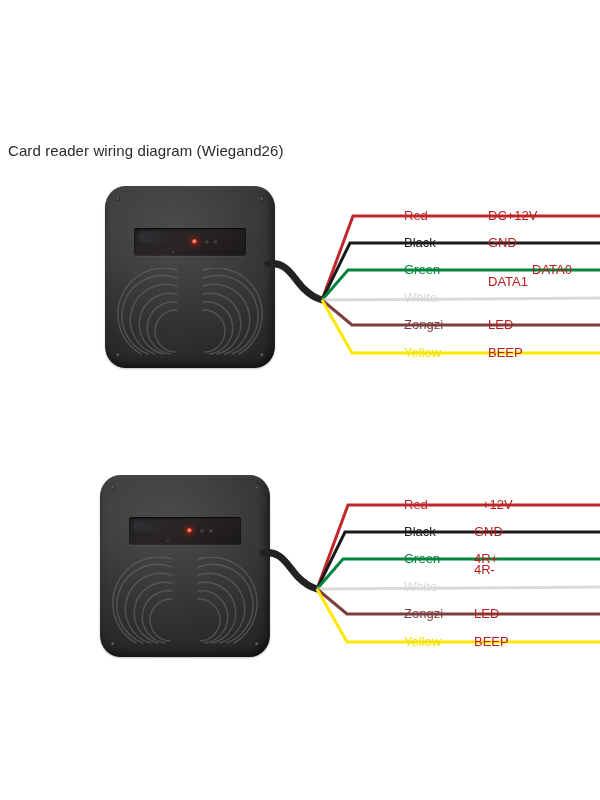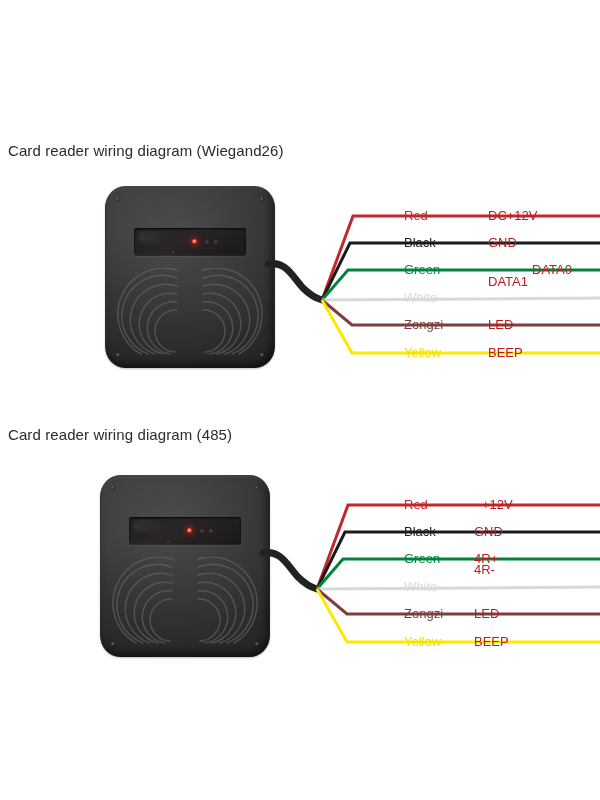--- a/index.html
+++ b/index.html
@@ -230,21 +230,20 @@
 
   <div class="wire-label" style="left:404px; top:175px; color:#7b3f3f;">Zongzi</div>
   <div class="func-label" style="left:488px; top:175px;">LED</div>
 
   <div class="wire-label" style="left:404px; top:203px; color:#ece200;">Yellow</div>
   <div class="func-label" style="left:488px; top:203px;">BEEP</div>
 </div>
 
 <div class="diagram-block" id="block-1" style="top:427px; height:250px;">
 
-  <div class="diagram-title">Card reader wiring diagram (485)</div>
 
   <div class="device" style="left:100px; top:48px;">
     <div class="device-body"></div>
     <div class="device-edge"></div>
 
     <div class="screw tl"></div>
     <div class="screw tr"></div>
     <div class="screw bl"></div>
     <div class="screw br"></div>
 

